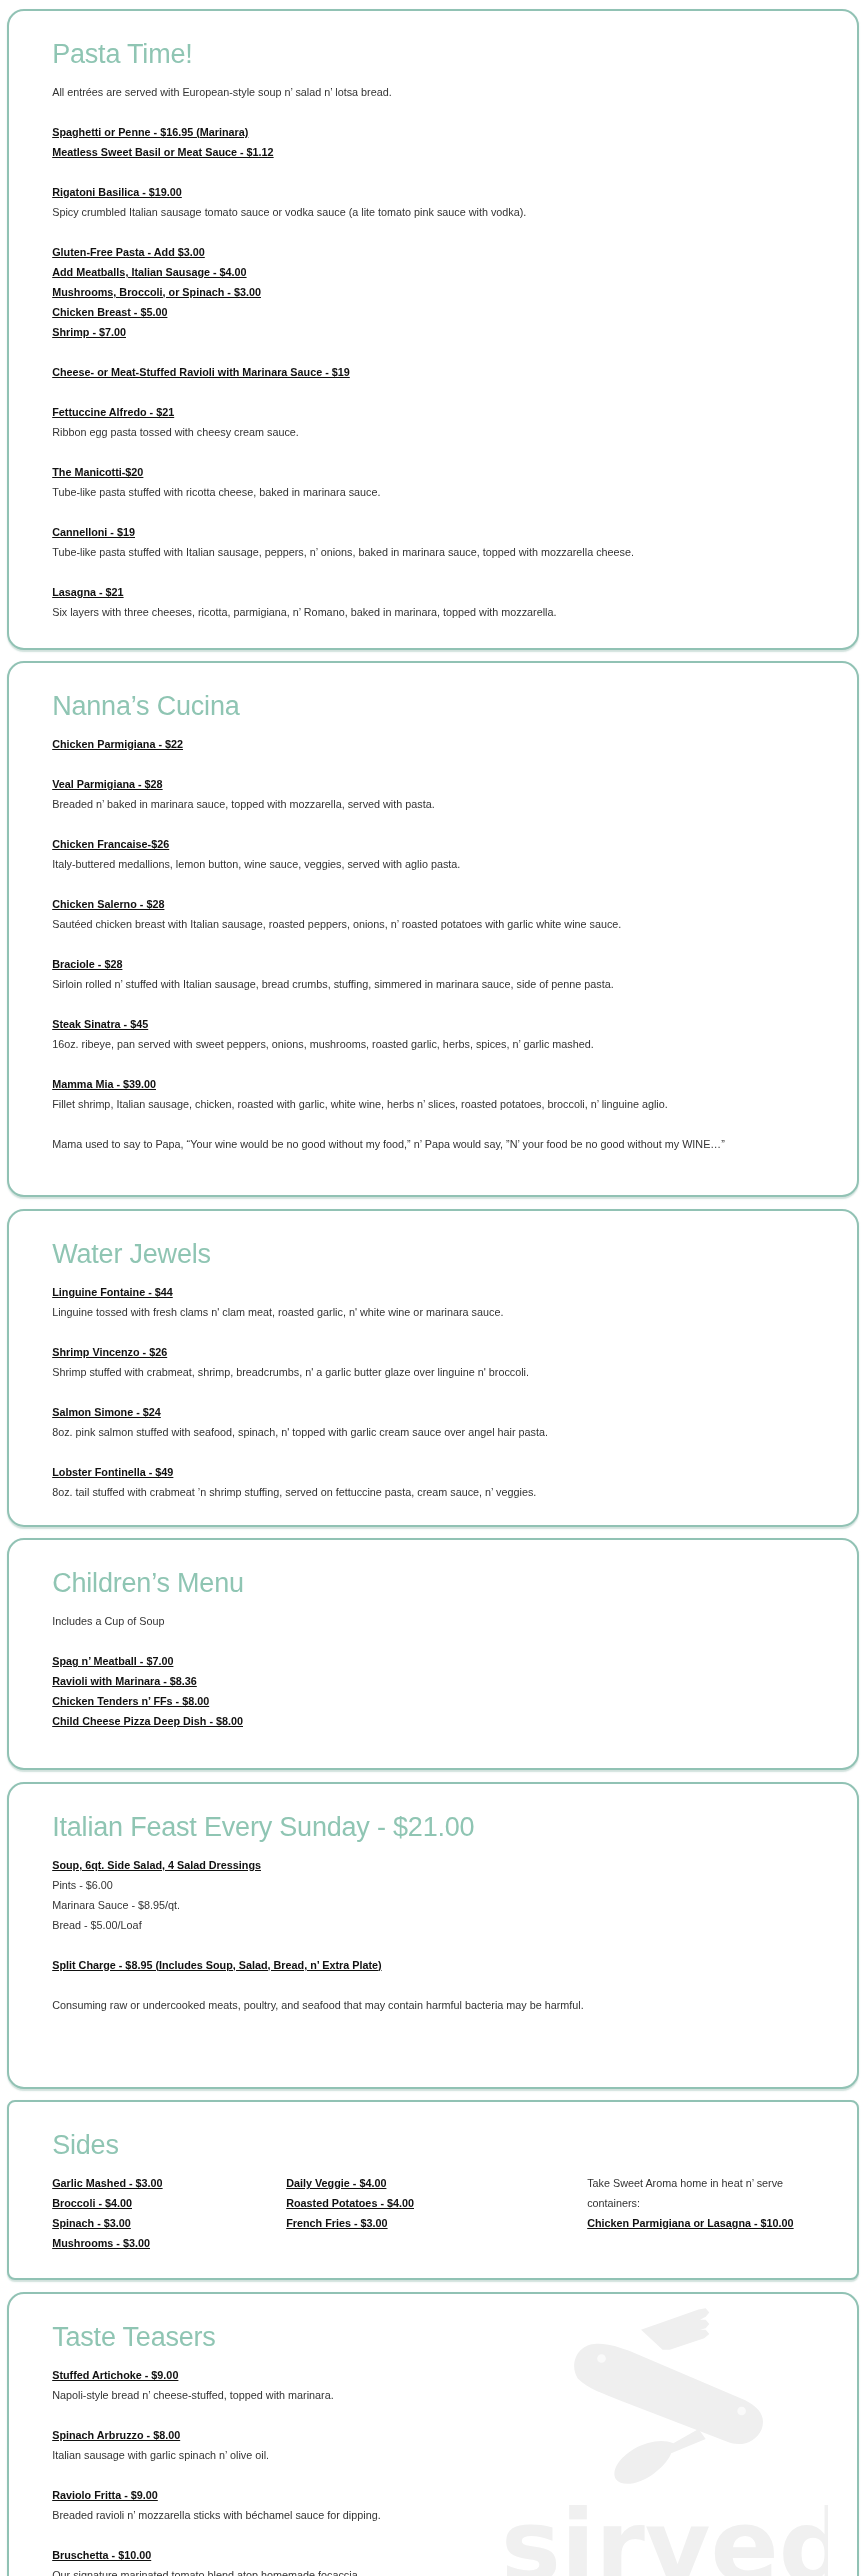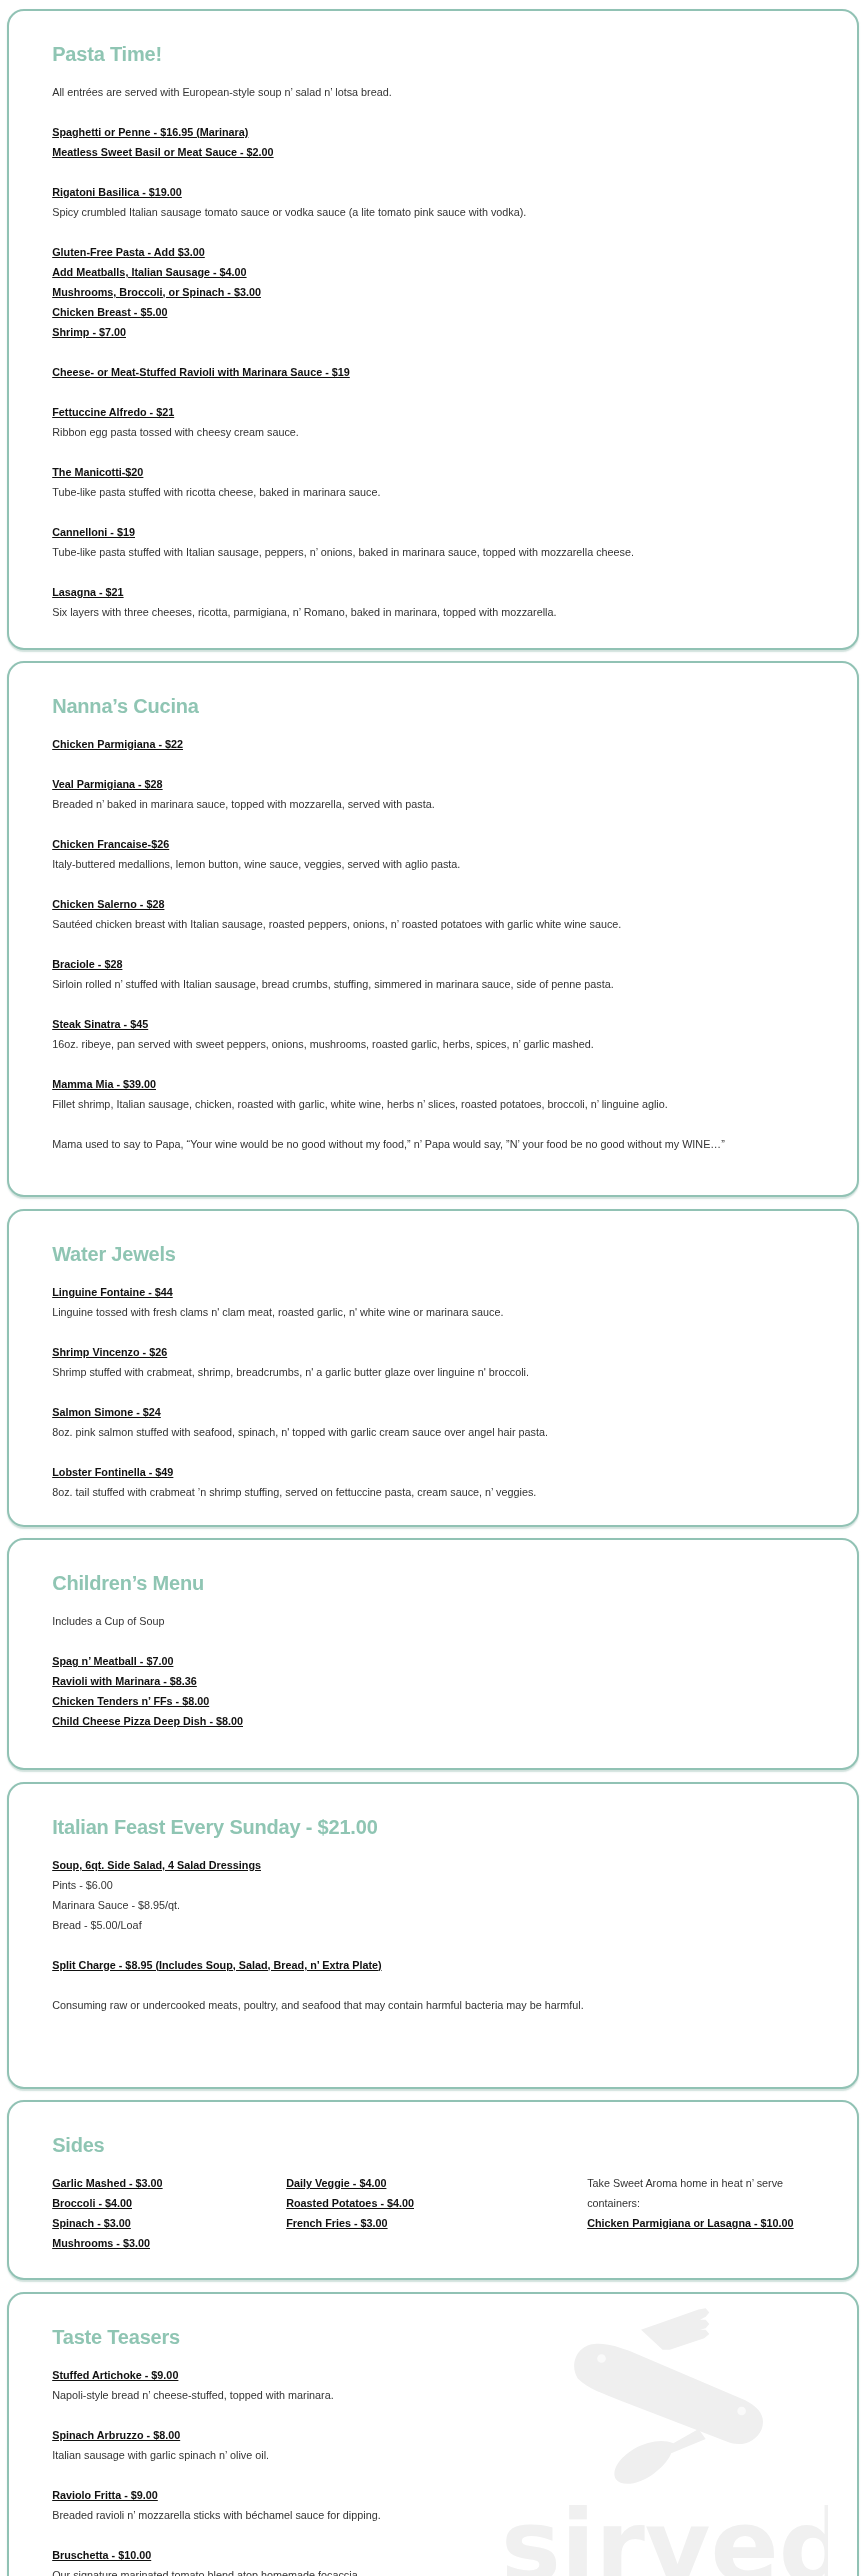--- a/index.html
+++ b/index.html
@@ -15,22 +15,22 @@
     border: 2.2px solid #91c2b4;
     border-radius: 17px;
     background: #fff;
     box-shadow: 0 1.4px 1.4px rgba(120,170,155,0.35);
     padding: 29px 43px 20px 43px;
     margin-bottom: 11.5px;
     overflow: hidden;
   }
   .card h2 {
     margin: 0 0 13px 0;
-    font-weight: bold;
-    font-size: 20px;
+    font-weight: normal;
+    font-size: 27px;
     line-height: 29px;
     color: #8fc5b3;
     letter-spacing: -0.2px;
   }
   .p { font-size: 10.8px; line-height: 20px; margin: 0; color: #333; }
   .b { font-weight: bold; color: #111; text-decoration: underline; }
   .gap { height: 20px; }
   .sides-grid { display: flex; gap: 36px; }
   .sides-col1 { width: 198px; }
   .sides-col2 { width: 265px; }
@@ -49,21 +49,21 @@
 </head>
 <body>
 
 <div class="page">
 
   <section class="card" style="height:641px;">
     <h2>Pasta Time!</h2>
     <p class="p">All entrées are served with European-style soup n’ salad n’ lotsa bread.</p>
     <div class="gap"></div>
     <p class="p b">Spaghetti or Penne - $16.95 (Marinara)</p>
-    <p class="p b">Meatless Sweet Basil or Meat Sauce - $2.00</p>
+    <p class="p b">Meatless Sweet Basil or Meat Sauce - $1.12</p>
     <div class="gap"></div>
     <p class="p b">Rigatoni Basilica - $19.00</p>
     <p class="p">Spicy crumbled Italian sausage tomato sauce or vodka sauce (a lite tomato pink sauce with vodka).</p>
     <div class="gap"></div>
     <p class="p b">Gluten-Free Pasta - Add $3.00</p>
     <p class="p b">Add Meatballs, Italian Sausage - $4.00</p>
     <p class="p b">Mushrooms, Broccoli, or Spinach - $3.00</p>
     <p class="p b">Chicken Breast - $5.00</p>
     <p class="p b">Shrimp - $7.00</p>
     <div class="gap"></div>
@@ -165,21 +165,21 @@
     <p class="p b">Soup, 6qt. Side Salad, 4 Salad Dressings</p>
     <p class="p">Pints - $6.00</p>
     <p class="p">Marinara Sauce - $8.95/qt.</p>
     <p class="p">Bread - $5.00/Loaf</p>
     <div class="gap"></div>
     <p class="p b">Split Charge - $8.95 (Includes Soup, Salad, Bread, n’ Extra Plate)</p>
     <div class="gap"></div>
     <p class="p">Consuming raw or undercooked meats, poultry, and seafood that may contain harmful bacteria may be harmful.</p>
   </section>
 
-  <section class="card" style="height:180px;">
+  <section class="card" style="height:180px;border-radius:8px;">
     <h2>Sides</h2>
     <div class="sides-grid">
       <div class="sides-col1">
         <p class="p b">Garlic Mashed - $3.00</p>
         <p class="p b">Broccoli - $4.00</p>
         <p class="p b">Spinach - $3.00</p>
         <p class="p b">Mushrooms - $3.00</p>
       </div>
       <div class="sides-col2">
         <p class="p b">Daily Veggie - $4.00</p>

